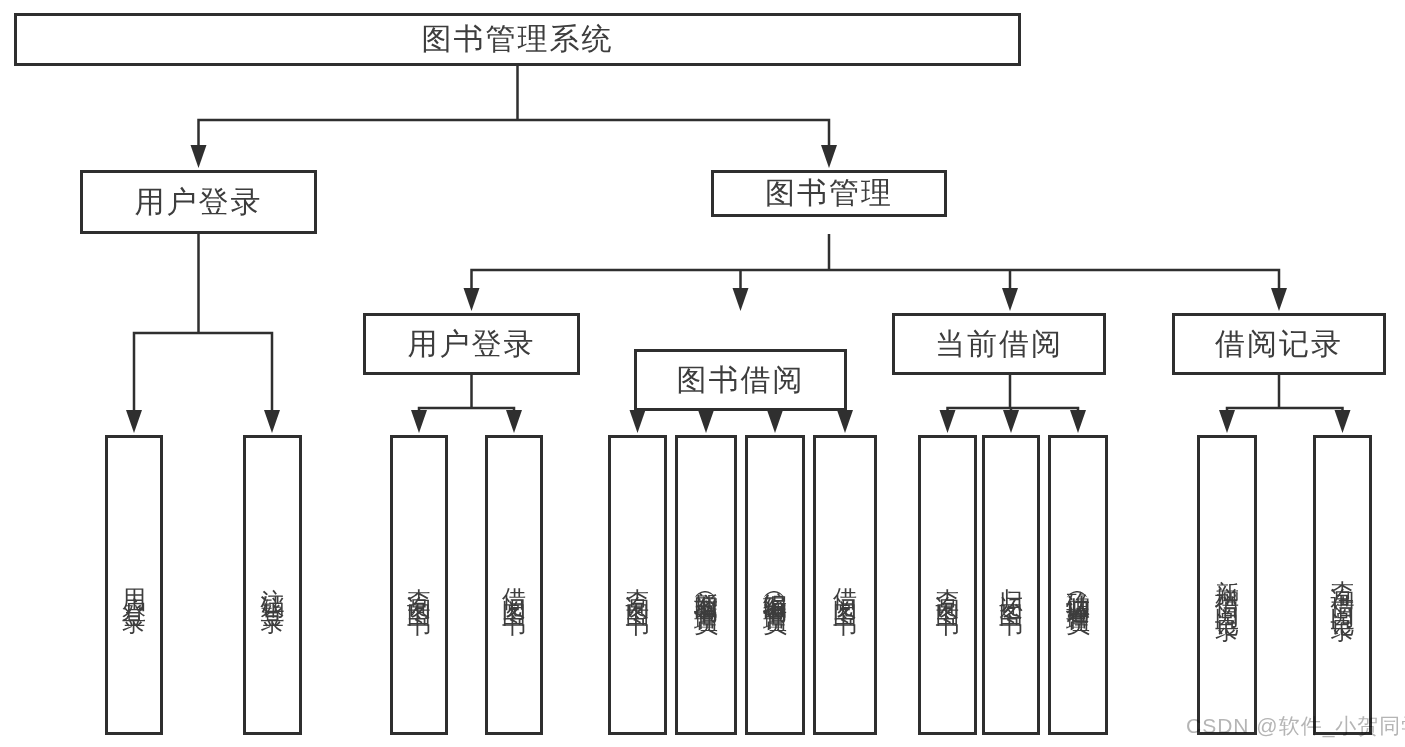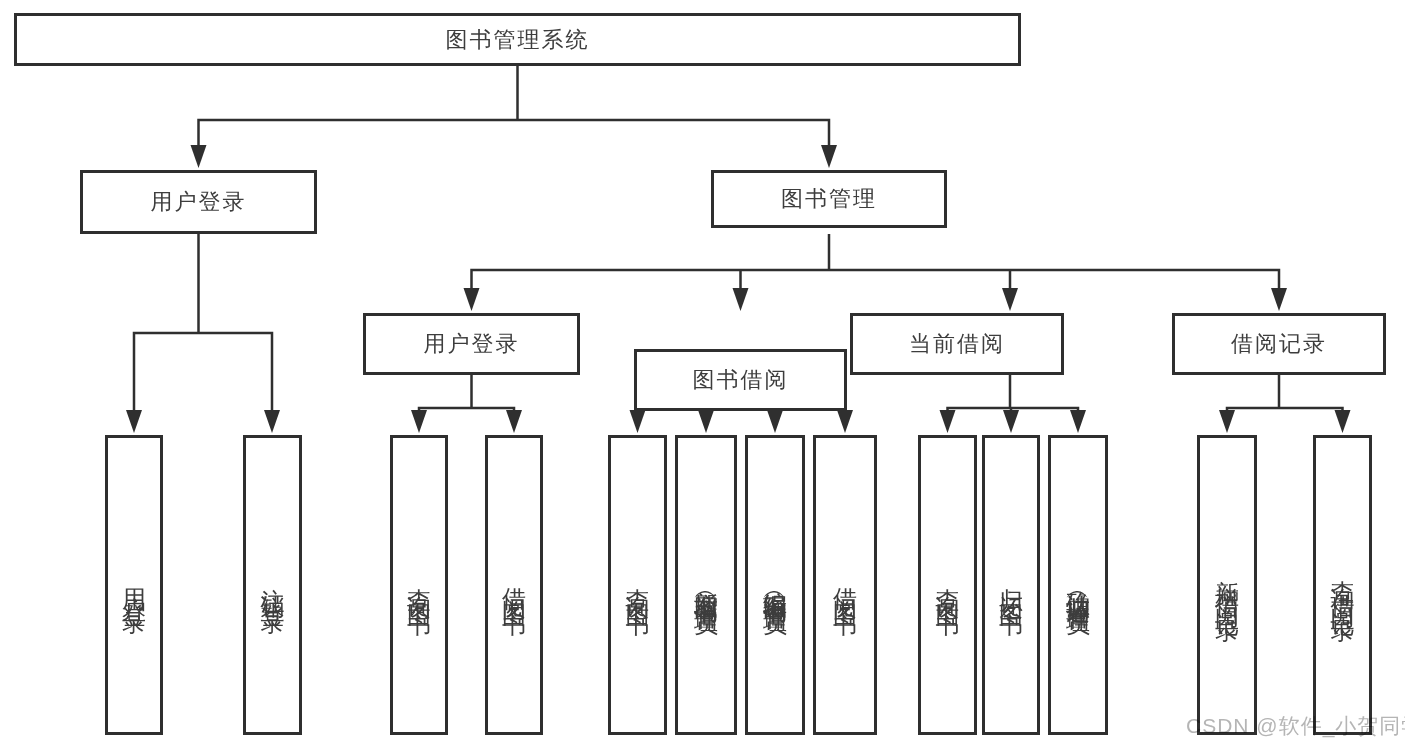--- a/index.html
+++ b/index.html
@@ -24,21 +24,21 @@
     display: flex;
     align-items: center;
     justify-content: center;
     z-index: 2;
   }
   .node .lbl {
     color: #3d3d3d;
     font-weight: 400;
   }
   .h .lbl {
-    font-size: 22px;
+    font-size: 30px;
     letter-spacing: 2px;
     white-space: nowrap;
   }
   .v .lbl {
     writing-mode: vertical-rl;
     text-orientation: mixed;
     font-size: 24px;
     line-height: 1;
     letter-spacing: 8px;
   }
@@ -102,31 +102,31 @@
     </g>
   </svg>
 
   <div class="node h" style="left:14px; top:13px; width:1007px; height:53px;">
     <span class="lbl">图书管理系统</span>
   </div>
 
   <div class="node h" style="left:80px; top:170px; width:237px; height:64px;">
     <span class="lbl">用户登录</span>
   </div>
-  <div class="node h" style="left:711px; top:170px; width:236px; height:58px;">
+  <div class="node h" style="left:711px; top:170px; width:236px; height:47px;">
     <span class="lbl">图书管理</span>
   </div>
 
   <div class="node h" style="left:363px; top:313px; width:217px; height:62px;">
     <span class="lbl">用户登录</span>
   </div>
   <div class="node h" style="left:634px; top:313px; width:213px; height:62px;margin-top:36px;">
     <span class="lbl">图书借阅</span>
   </div>
-  <div class="node h" style="left:850px; top:313px; width:214px; height:62px;">
+  <div class="node h" style="left:892px; top:313px; width:214px; height:62px;">
     <span class="lbl">当前借阅</span>
   </div>
   <div class="node h" style="left:1172px; top:313px; width:214px; height:62px;">
     <span class="lbl">借阅记录</span>
   </div>
 
   <div class="node v" style="left:105px; top:435px; width:58px; height:300px;">
     <span class="lbl">用户登录</span>
   </div>
   <div class="node v" style="left:243px; top:435px; width:59px; height:300px;">

